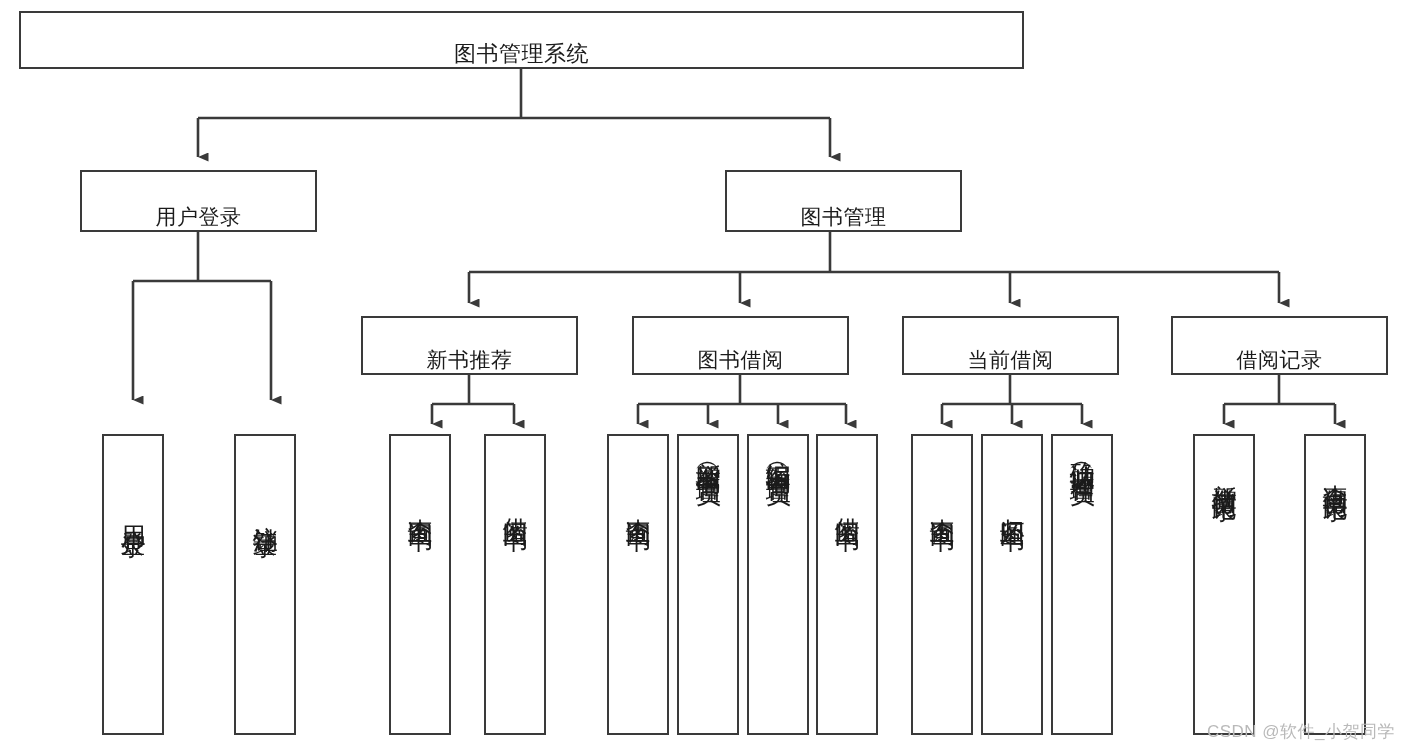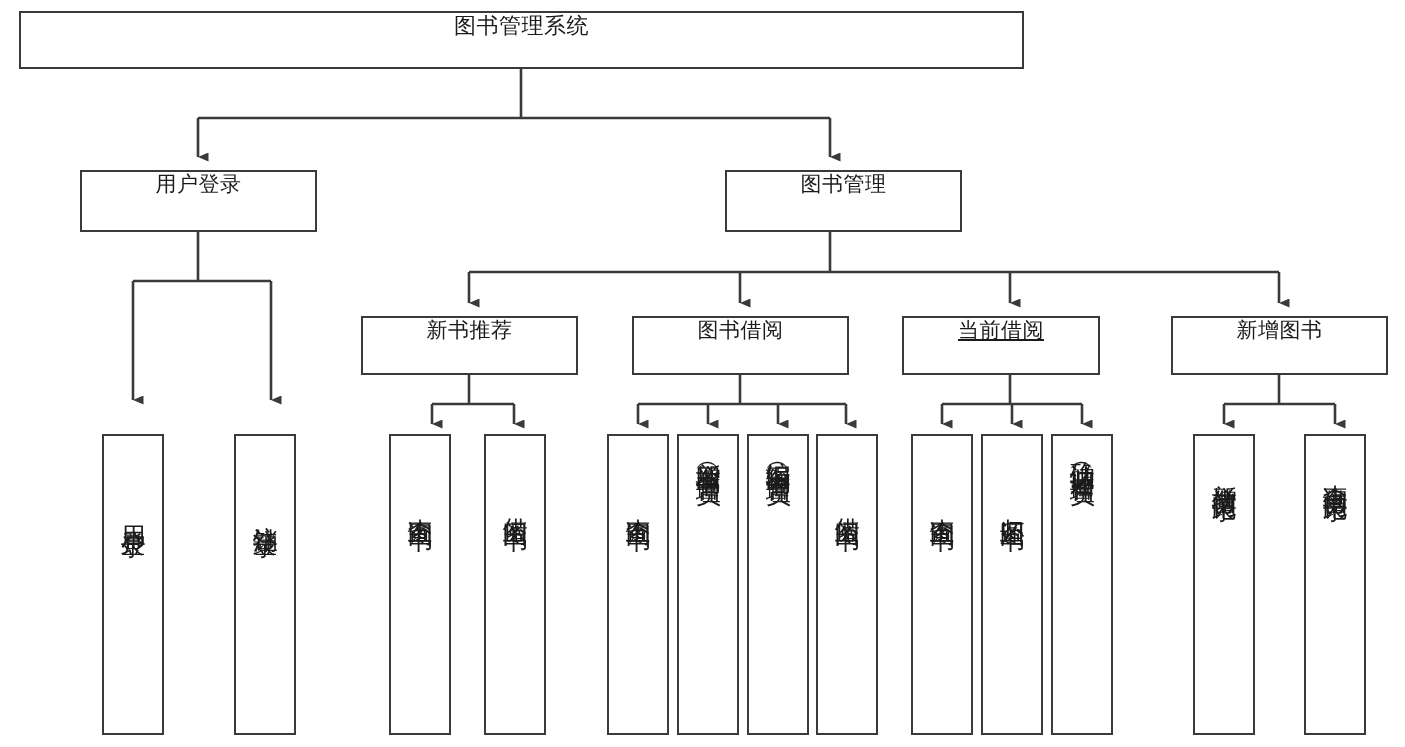--- a/index.html
+++ b/index.html
@@ -22,21 +22,21 @@
     width:1405px; height:747px;
     pointer-events:none;
   }
   
   .node{
     position:absolute;
     box-sizing:border-box;
     background:#ffffff;
     border:2px solid #3a3a3a;
     display:flex;
-    align-items:flex-start;
+    align-items:flex-end;
     justify-content:center;
     color:#1b1b1b;
     z-index:2;
   }
   .node .label{
     display:block;
     text-align:center;
     line-height:1.18;
     letter-spacing:0.5px;
   }
@@ -146,26 +146,26 @@
   </div>
 
   <div class="node h" style="left:361px; top:316px; width:217px; height:59px;font-family:Liberation Serif, serif;">
     <span class="label">新书推荐</span>
   </div>
 
   <div class="node h" style="left:632px; top:316px; width:217px; height:59px;">
     <span class="label">图书借阅</span>
   </div>
 
-  <div class="node h" style="left:902px; top:316px; width:198px; height:59px;text-decoration:underline;">
+  <div class="node h" style="left:902px; top:316px; width:217px; height:59px;">
     <span class="label">当前借阅</span>
   </div>
 
   <div class="node h" style="left:1171px; top:316px; width:217px; height:59px;">
-    <span class="label">新增图书</span>
+    <span class="label">借阅记录</span>
   </div>
 
   <div class="node v" style="left:102px; top:434px; width:62px; height:301px; padding-top:70px;">
     <span class="label">用户登录</span>
   </div>
 
   <div class="node v" style="left:234px; top:434px; width:62px; height:301px; padding-top:70px;">
     <span class="label">注销登录</span>
   </div>
 
@@ -206,14 +206,15 @@
   </div>
 
   <div class="node v" style="left:1193px; top:434px; width:62px; height:301px; padding-top:28px;">
     <span class="label">新增借阅记录</span>
   </div>
 
   <div class="node v" style="left:1304px; top:434px; width:62px; height:301px; padding-top:28px;">
     <span class="label">查询借阅记录</span>
   </div>
 
+  <div id="watermark">CSDN @软件_小贺同学</div>
 
 </div>
 
 </body></html>

